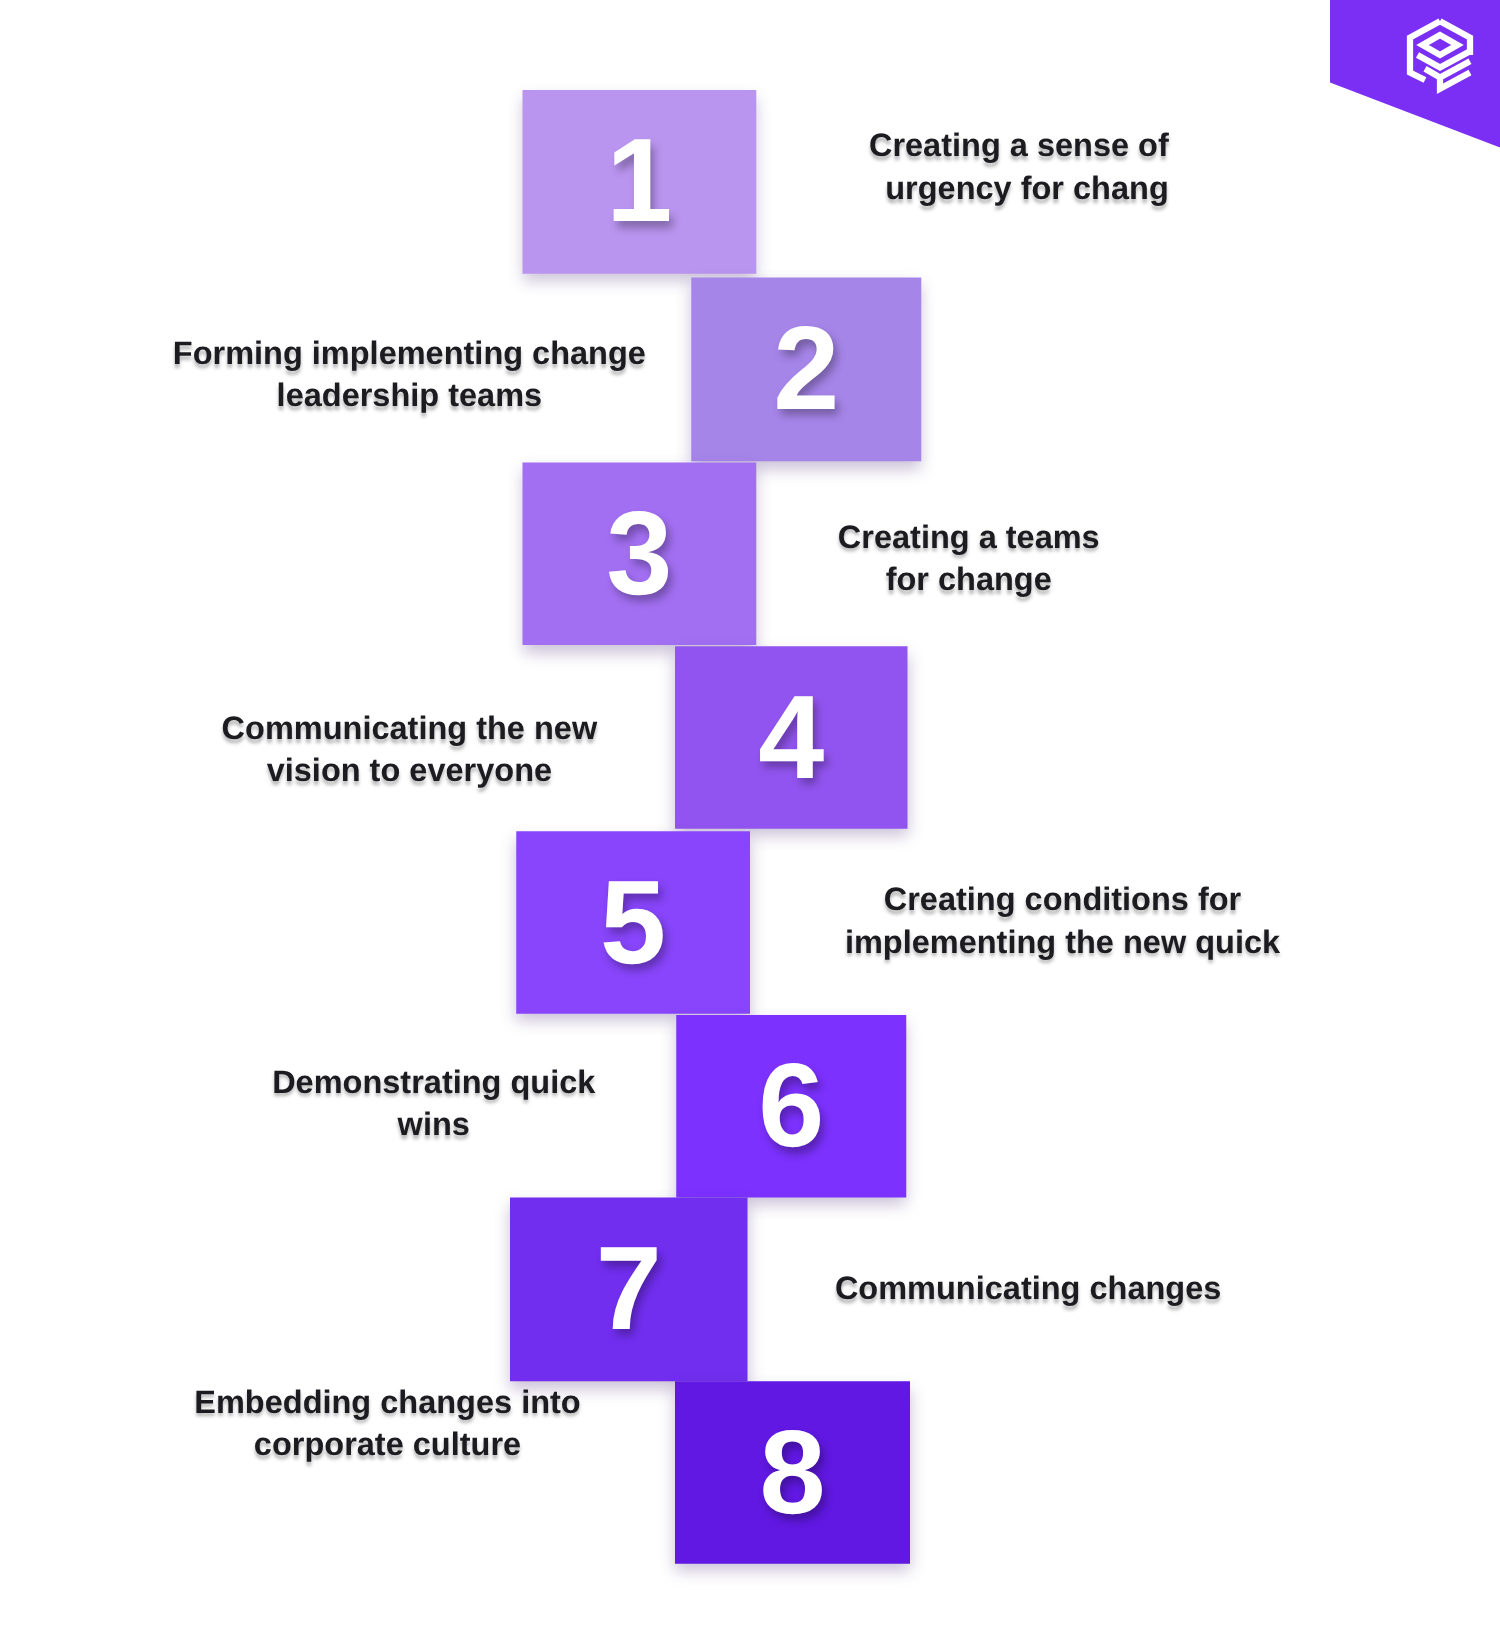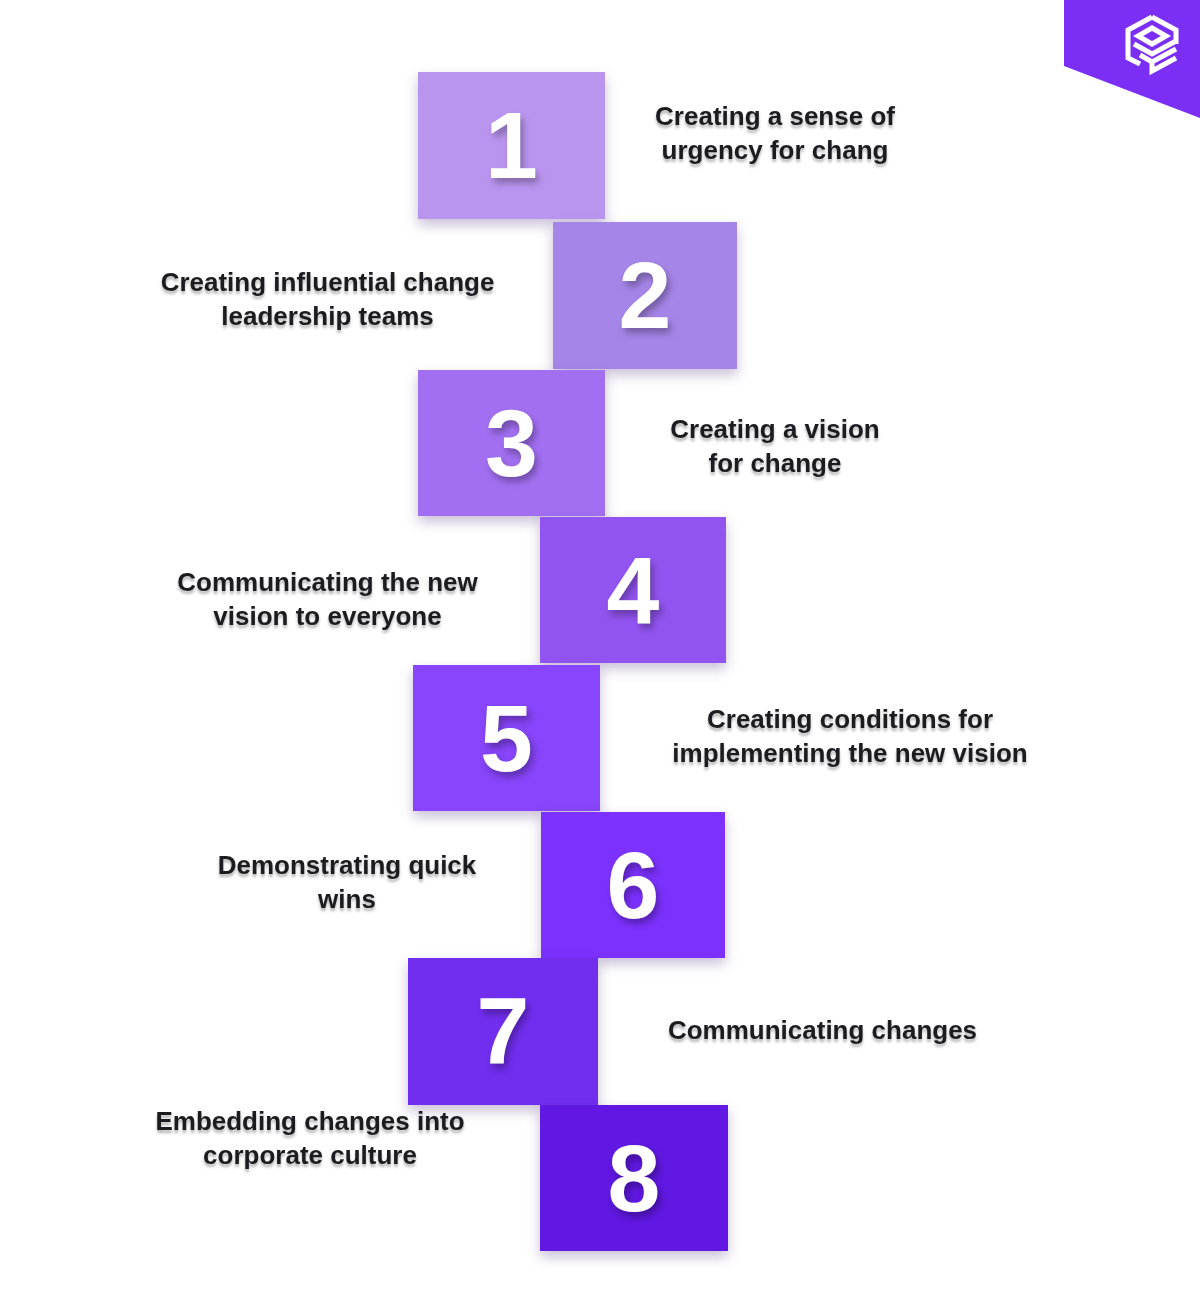--- a/index.html
+++ b/index.html
@@ -36,21 +36,21 @@
     white-space:pre-line;
     font-size:26px;
     font-weight:700;
     line-height:1.3;
     color:#1b1b20;
     text-shadow:0 3px 3px rgba(0,0,0,0.30);
   }
 
   
   .s1 .box{left:418px;top:72px;width:187px;height:147px;}
-  .s1 .label{left:615px;top:100px;width:320px;}
+  .s1 .label{left:615px;top:100px;width:320px;text-align:right;}
 
   .s2 .box{left:553px;top:222px;width:184px;height:147px;}
   .s2 .label{left:115px;top:266px;width:425px;}
 
   .s3 .box{left:418px;top:370px;width:187px;height:146px;}
   .s3 .label{left:630px;top:413px;width:290px;}
 
   .s4 .box{left:540px;top:517px;width:186px;height:146px;}
   .s4 .label{left:125px;top:566px;width:405px;}
 
@@ -90,46 +90,46 @@
       <span class="num">1</span>
     </div>
     <div class="label">Creating a sense of
 urgency for chang</div>
   </section>
 
   <section class="step s2">
     <div class="box" style="background-color: rgb(166, 133, 233);">
       <span class="num">2</span>
     </div>
-    <div class="label">Creating influential change
+    <div class="label">Forming implementing change
 leadership teams</div>
   </section>
 
   <section class="step s3">
     <div class="box" style="background-color: rgb(162, 111, 242);">
       <span class="num">3</span>
     </div>
-    <div class="label">Creating a vision
+    <div class="label">Creating a teams
 for change</div>
   </section>
 
   <section class="step s4">
     <div class="box" style="background-color: rgb(146, 84, 240);">
       <span class="num">4</span>
     </div>
     <div class="label">Communicating the new
 vision to everyone</div>
   </section>
 
   <section class="step s5">
     <div class="box" style="background-color: rgb(136, 69, 251);">
       <span class="num">5</span>
     </div>
     <div class="label">Creating conditions for
-implementing the new vision</div>
+implementing the new quick</div>
   </section>
 
   <section class="step s6">
     <div class="box" style="background-color: rgb(124, 49, 254);">
       <span class="num">6</span>
     </div>
     <div class="label">Demonstrating quick
 wins</div>
   </section>
 

